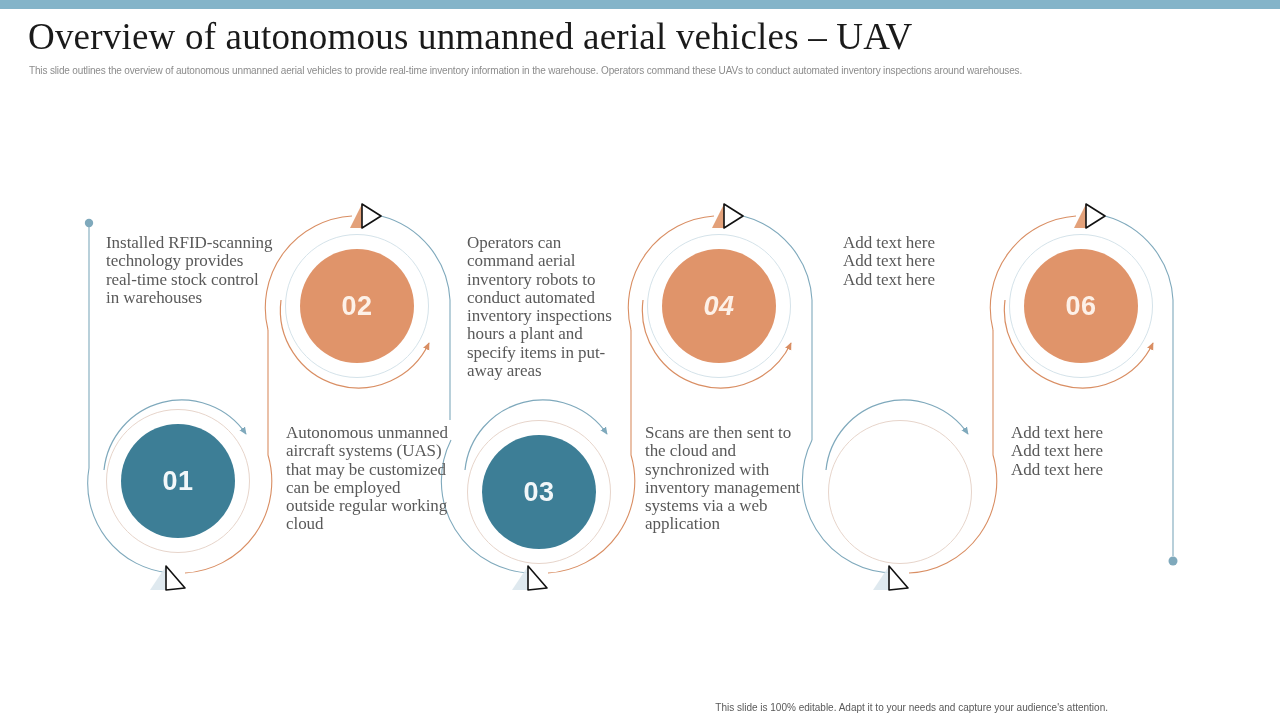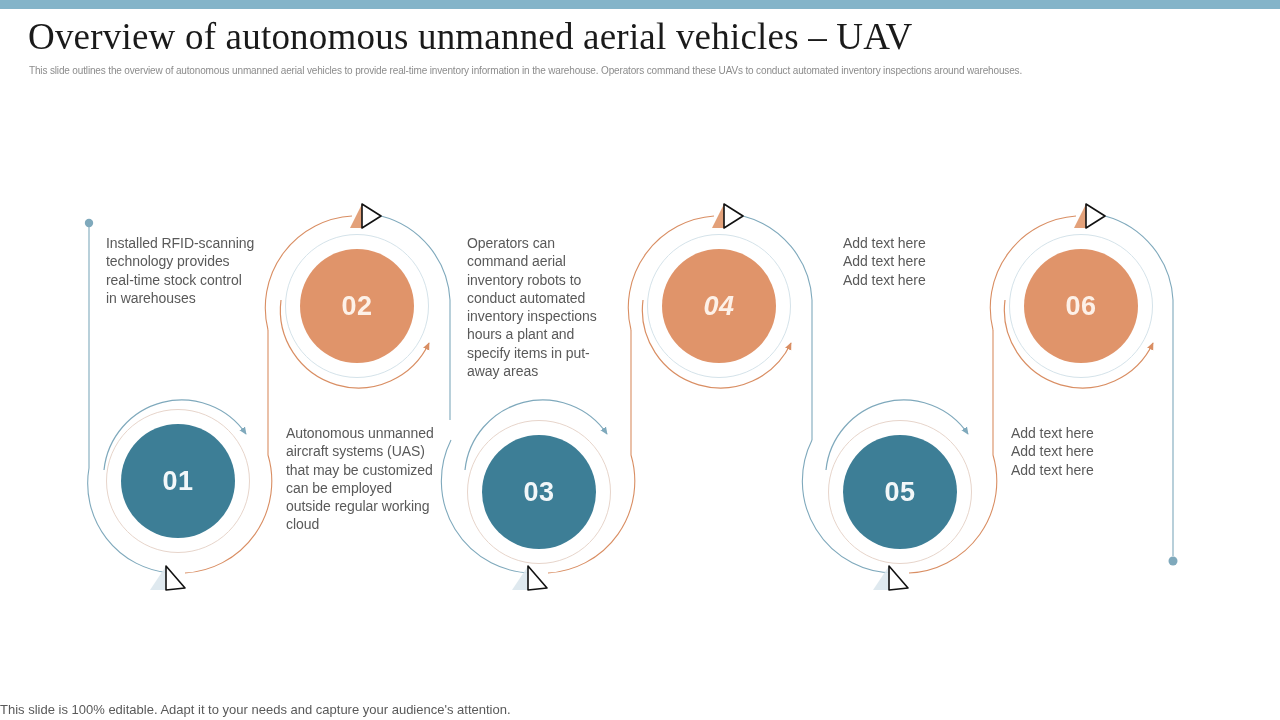--- a/index.html
+++ b/index.html
@@ -100,37 +100,37 @@
     font-size: 27px;
     font-weight: 700;
     letter-spacing: 0.5px;
   }
   .node.blue .core { background: #3d7e96; color: #f2f7f9; }
   .node.orange .core { background: #e0946a; color: #fdf1e8; }
 
   
   .txt {
     position: absolute;
-    font-family: Liberation Sans, sans-serif;
-    font-size: 14px;
+    font-family: Liberation Serif, serif;
+    font-size: 17px;
     line-height: 18.3px;
     color: #595959;
     letter-spacing: -0.05px;
   }
   .txt .line { display: block; white-space: nowrap; }
 
   
   #footer {
     position: absolute;
     left: 0;
     top: 702px;
     width: 1108px;
-    text-align: left;
+    text-align: right;
     font-family: "Liberation Sans", sans-serif;
-    font-size: 13px;
+    font-size: 10px;
     color: #595959;
   }
 </style>
 </head>
 <body>
 
 <div id="slide">
 
   <div id="top-bar"></div>
 
@@ -238,21 +238,20 @@
     <div class="core">03</div>
   </div>
 
   <div class="node orange" style="left:720px; top:307px;font-style:italic;">
     <div class="ring"></div>
     <div class="core">04</div>
   </div>
 
   <div class="node blue" style="left:901px; top:493px;">
     <div class="ring"></div>
-    <div class="core">05</div>
   </div>
 
   <div class="node orange" style="left:1082px; top:307px;">
     <div class="ring"></div>
     <div class="core">06</div>
   </div>
 
   <div class="txt" style="left:106px; top:234px;">
     <span class="line">Installed RFID-scanning</span>
     <span class="line">technology provides</span>
@@ -273,20 +272,28 @@
     <span class="line">Operators can</span>
     <span class="line">command aerial</span>
     <span class="line">inventory robots to</span>
     <span class="line">conduct automated</span>
     <span class="line">inventory inspections</span>
     <span class="line">hours a plant and</span>
     <span class="line">specify items in put-</span>
     <span class="line">away areas</span>
   </div>
 
+  <div class="txt" style="left:645px; top:424px;">
+    <span class="line">Scans are then sent to</span>
+    <span class="line">the cloud and</span>
+    <span class="line">synchronized with</span>
+    <span class="line">inventory management</span>
+    <span class="line">systems via a web</span>
+    <span class="line">application</span>
+  </div>
 
   <div class="txt" style="left:843px; top:234px;">
     <span class="line">Add text here</span>
     <span class="line">Add text here</span>
     <span class="line">Add text here</span>
   </div>
 
   <div class="txt" style="left:1011px; top:424px;">
     <span class="line">Add text here</span>
     <span class="line">Add text here</span>

